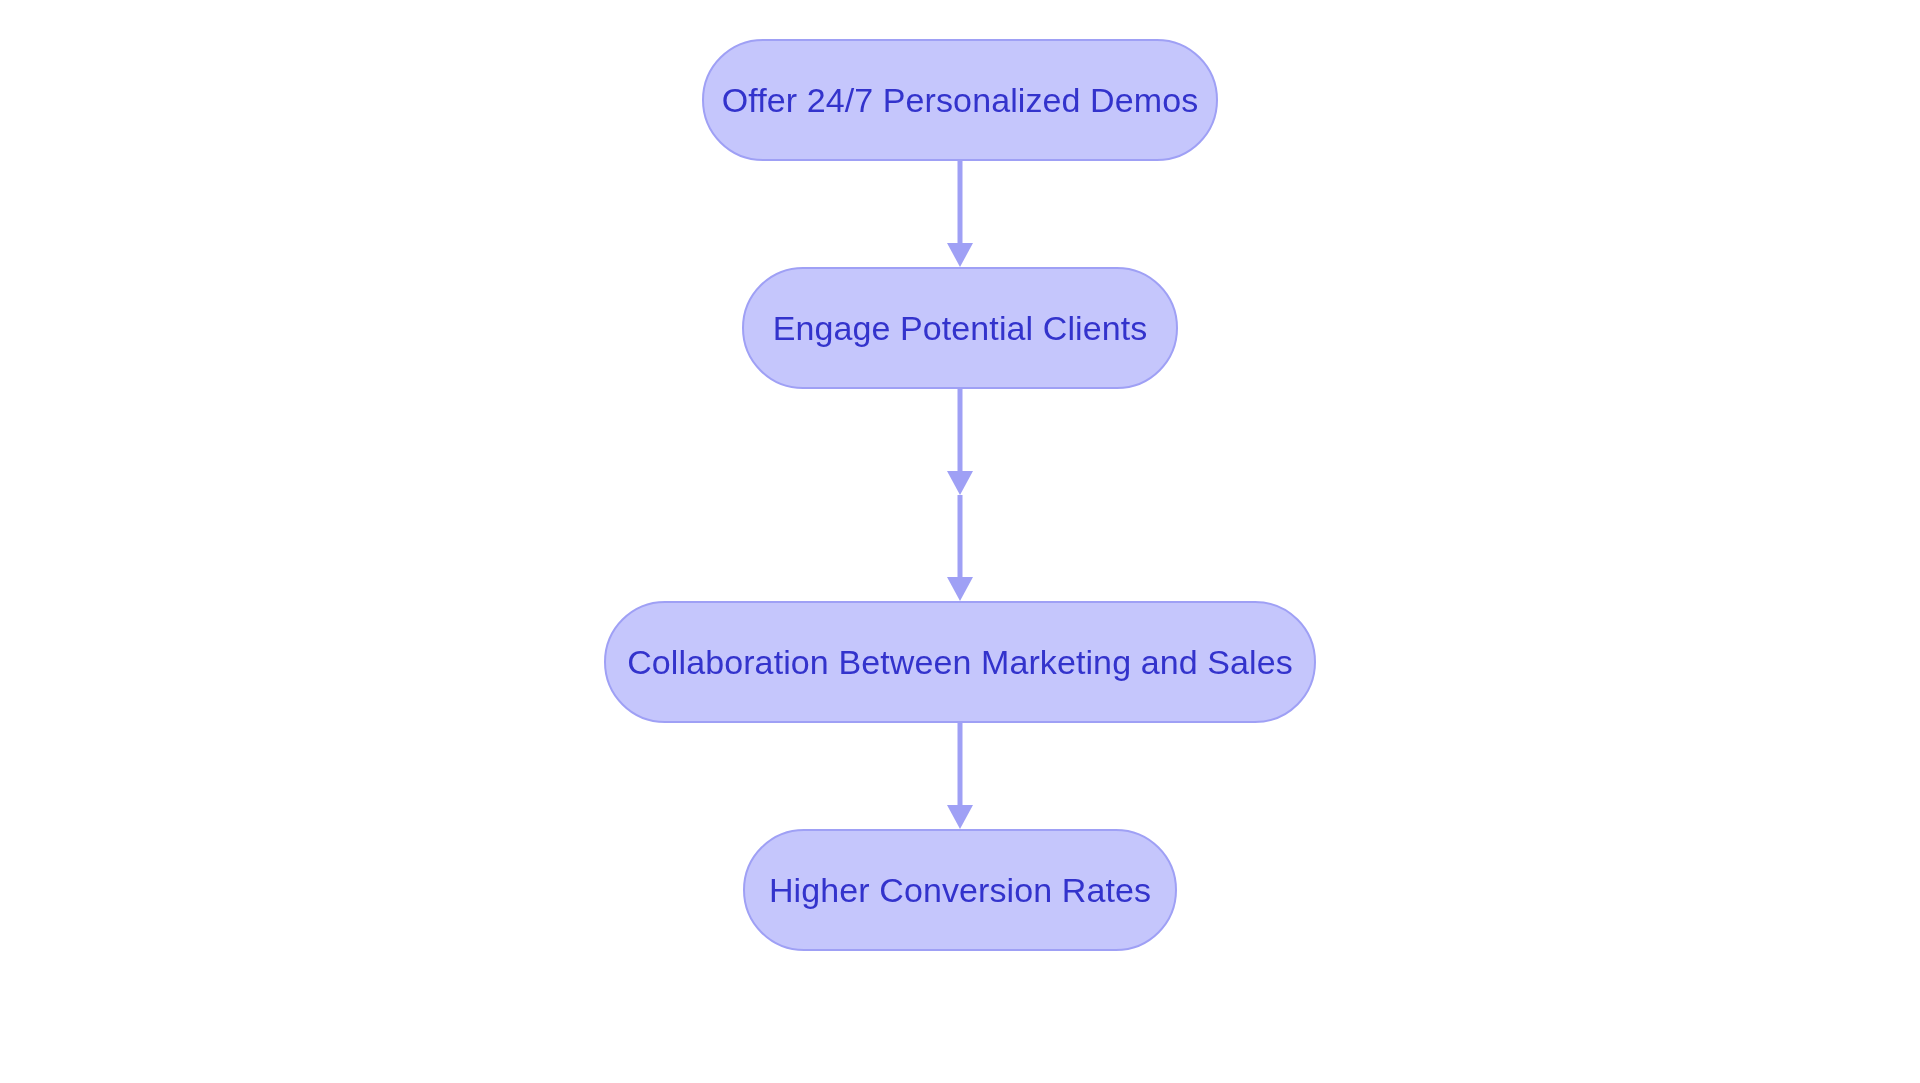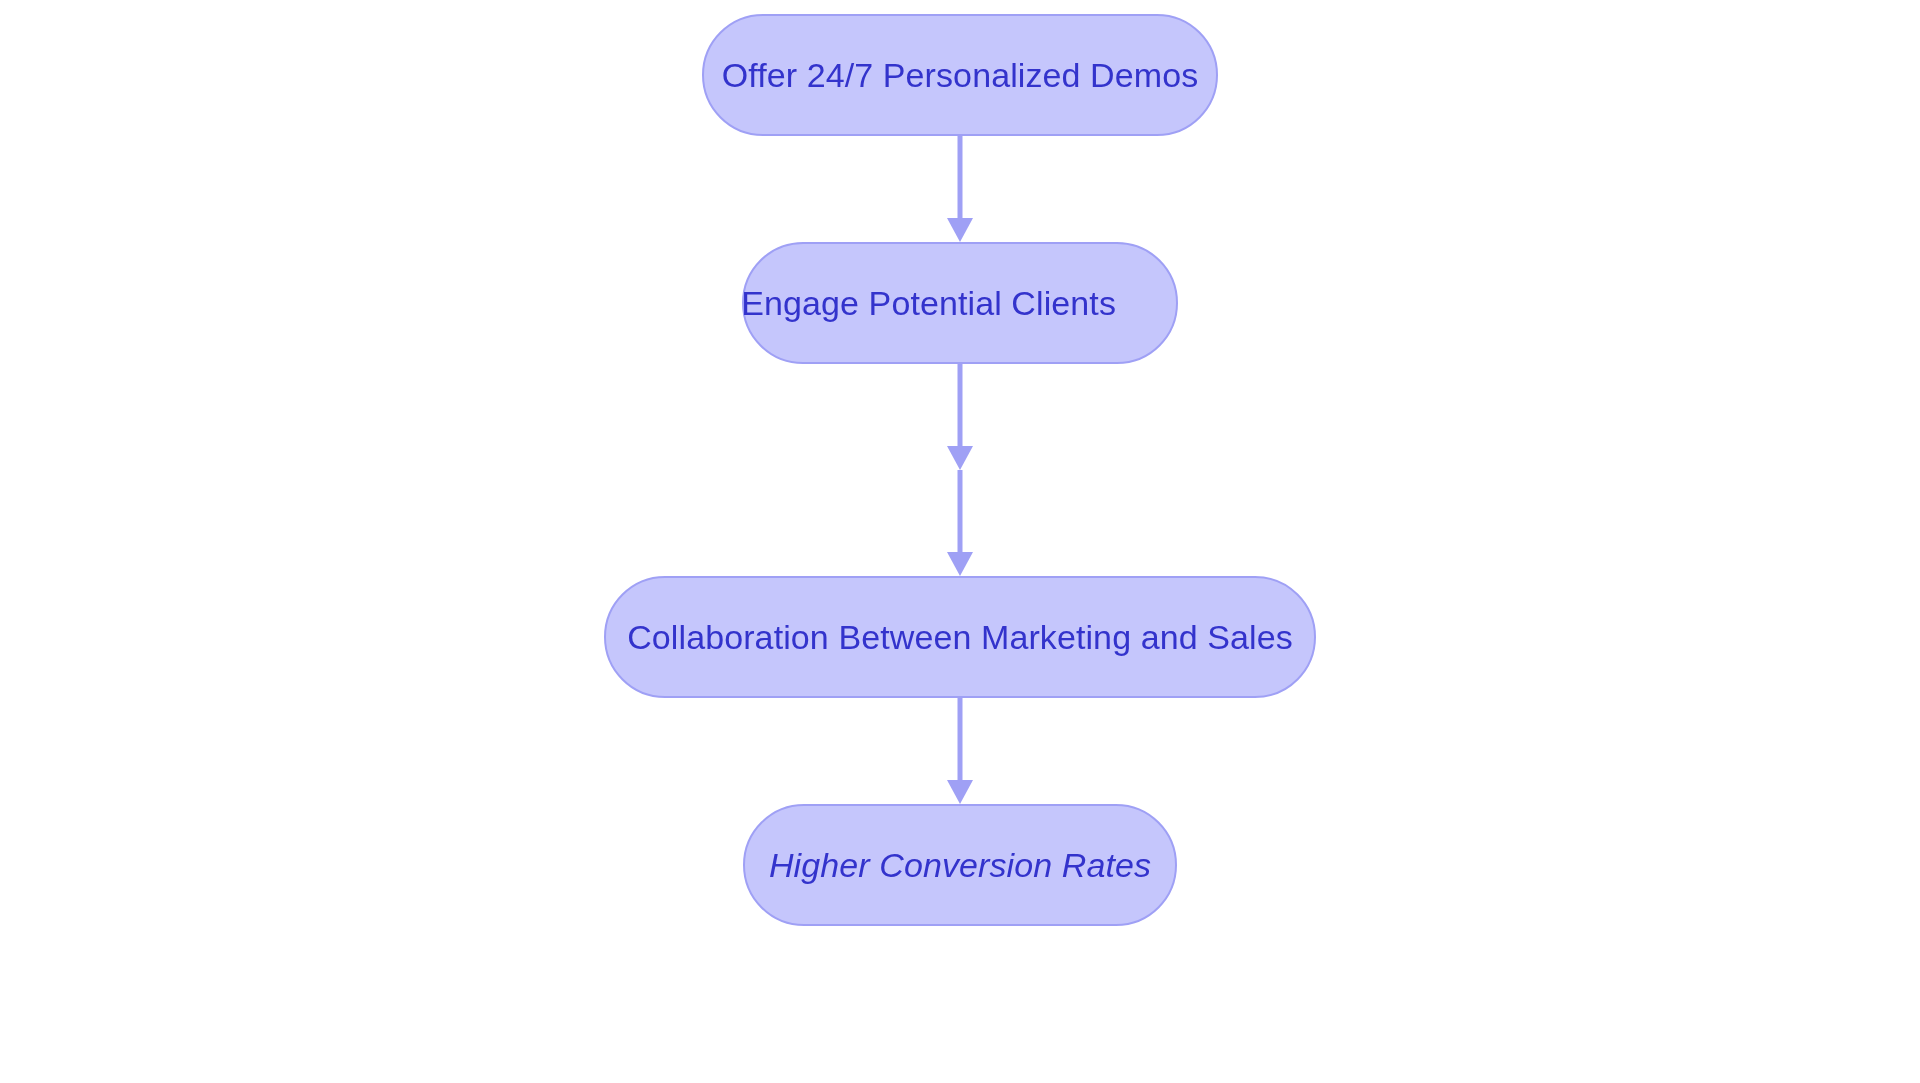--- a/index.html
+++ b/index.html
@@ -51,25 +51,25 @@
   .node-label {
     font-size: 34px;
     line-height: 1;
     color: #3333cc;
     white-space: nowrap;
     letter-spacing: 0.1px;
     font-weight: 400;
   }
 
   
-  .node.w-1 { width: 516px; }
-  .node.w-2 { width: 436px; justify-content: flex-end; }
+  .node.w-1 { width: 516px; margin-top: 25px; }
+  .node.w-2 { width: 436px; }
   .node.w-3 { width: 446px; }
   .node.w-4 { width: 712px; }
-  .node.w-5 { width: 434px; font-style: italic; }
+  .node.w-5 { width: 434px; }
 
   
   .connector {
     position: relative;
     width: 30px;
     height: 106px;
     flex: 0 0 auto;
   }
   .connector .shaft {
     position: absolute;

